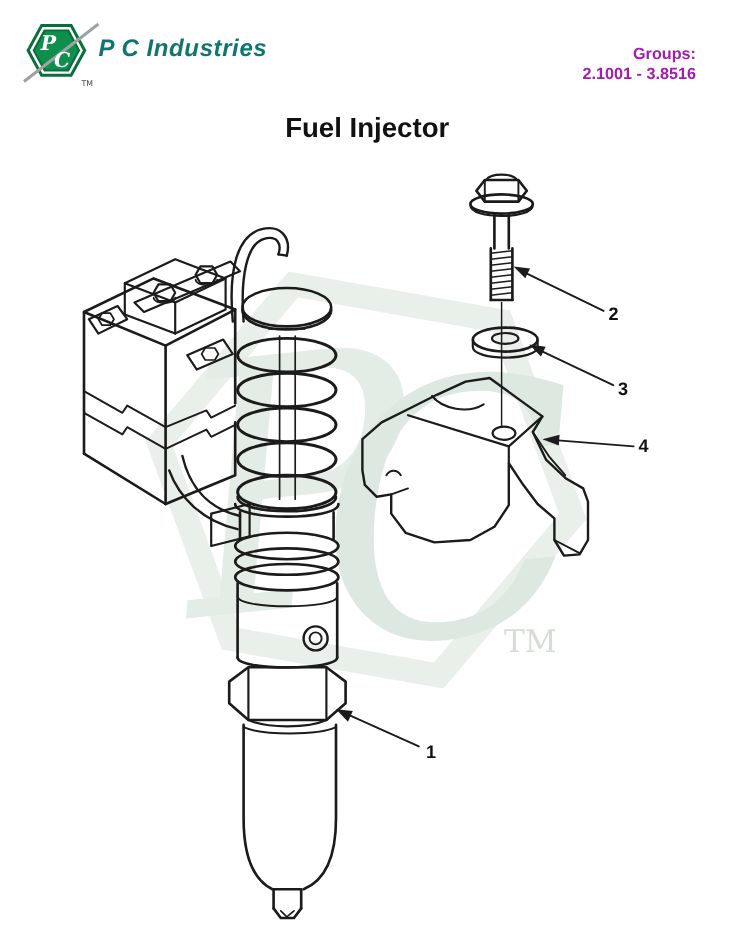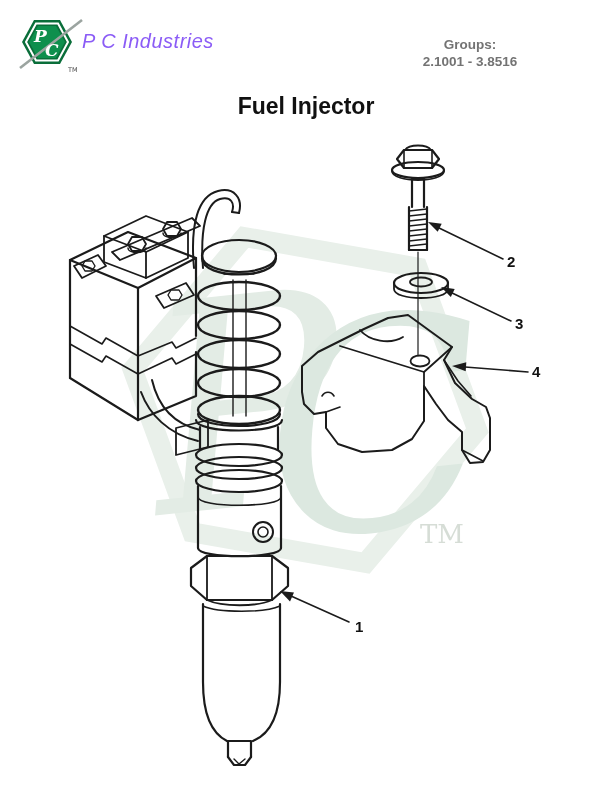--- a/index.html
+++ b/index.html
@@ -3,26 +3,26 @@
 <meta charset="utf-8">
 <style>
   html,body{margin:0;padding:0;background:#888;}
   #page{
     position:relative;width:612px;height:792px;margin:0 auto;
     background:#ffffff;overflow:hidden;
     font-family:"Liberation Sans",sans-serif;
   }
   .hdr-company{
     position:absolute;left:82px;top:30px;
-    font-size:20px;font-weight:normal;font-style:italic;color:#8b5cf6;
+    font-size:20px;font-weight:bold;font-style:italic;color:#0f766e;
     letter-spacing:0.5px;
   }
   .hdr-groups{
     position:absolute;left:360px;top:36px;width:220px;
-    text-align:center;font-size:13.5px;font-weight:bold;color:#737373;line-height:17px;
+    text-align:right;font-size:13.5px;font-weight:bold;color:#a21caf;line-height:17px;
   }
   .page-title{
     position:absolute;left:0;top:93px;width:612px;text-align:center;
     font-size:23px;font-weight:bold;color:#111;
   }
   .logo-wrap{position:absolute;left:18px;top:12px;width:66px;height:64px;}
   svg text.callout{
     font-family:"Liberation Sans",sans-serif;font-size:15px;font-weight:bold;fill:#111;
   }
   svg text.wm-letter{font-family:"DejaVu Serif",serif;font-style:italic;}

